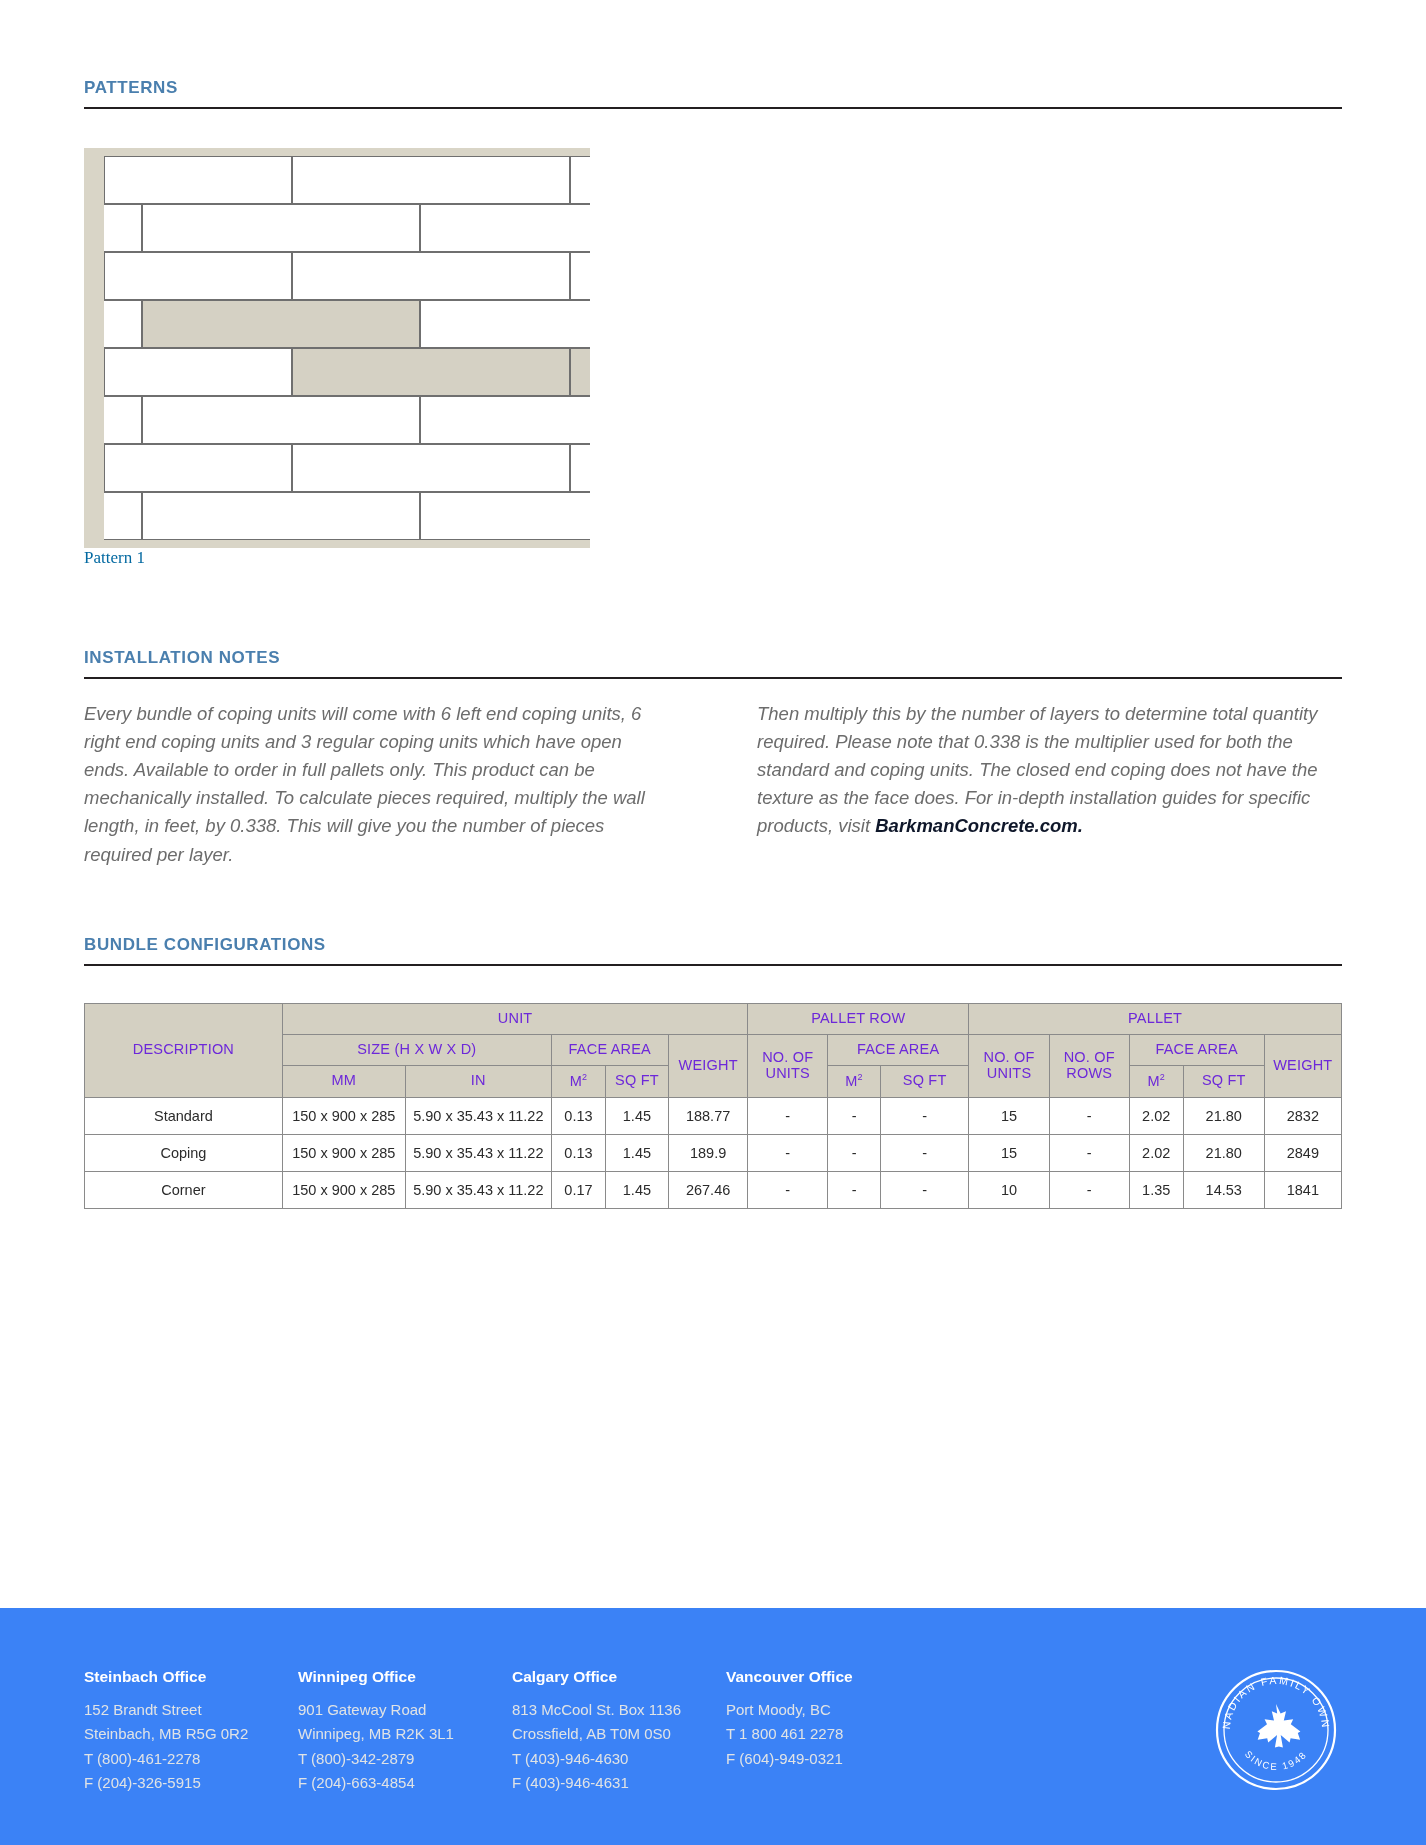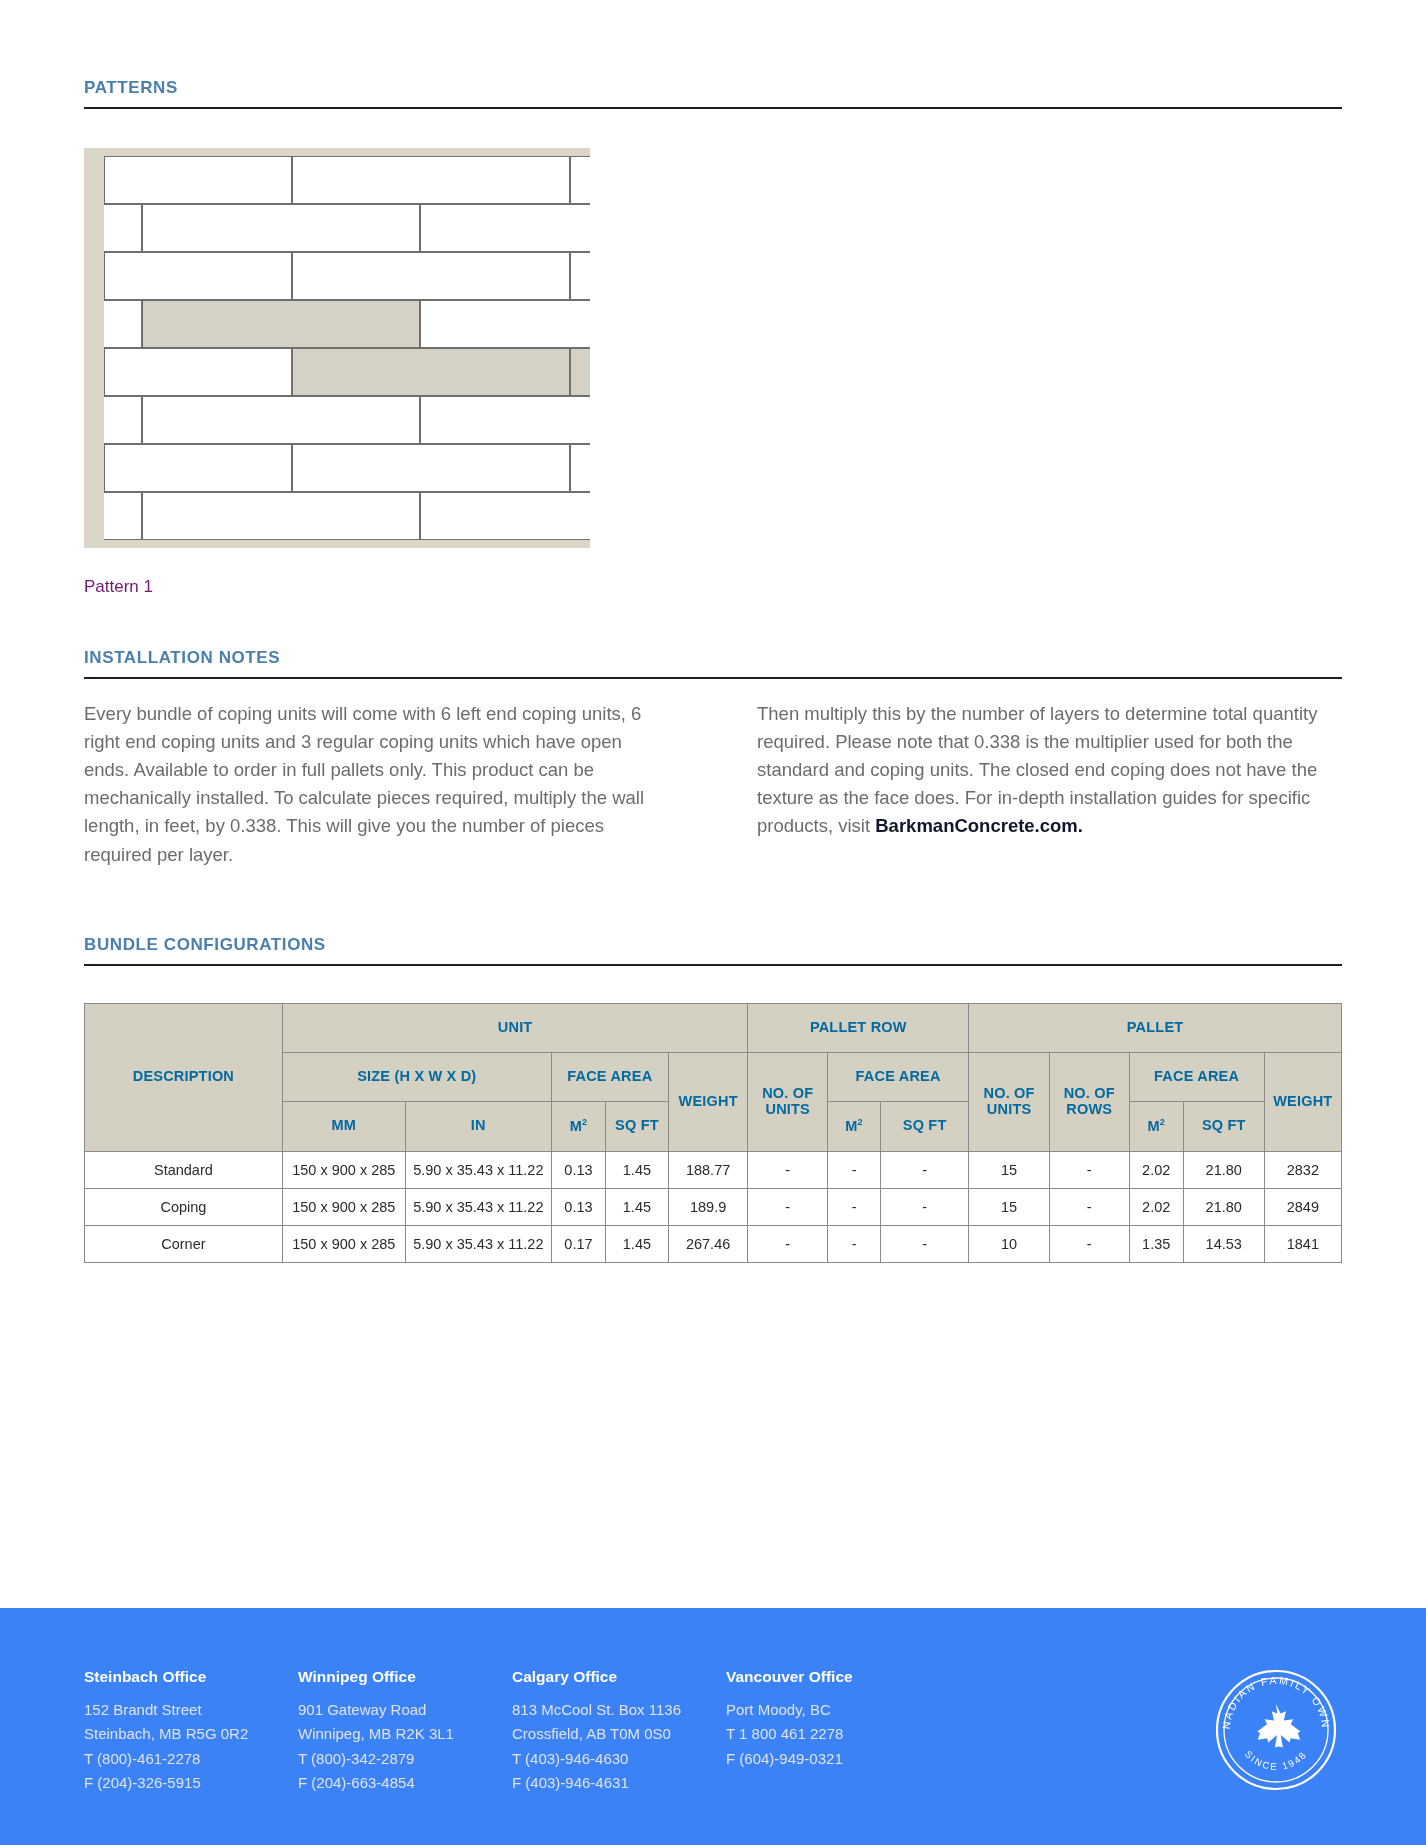--- a/index.html
+++ b/index.html
@@ -51,34 +51,35 @@
     overflow:hidden;
   }
   .brick {
     position:absolute;
     background:#ffffff;
     border:1px solid #6f6f6f;
   }
   .brick.shaded { background:#d5d1c4; }
 
   .pattern-caption {
-    margin-top:29px;
-    font-family:Liberation Sans, sans-serif;
+    margin-top:0;
+    font-family:Liberation Serif, serif;
     font-size:17px;
-    color:#701a75;
+    color:#0369a1;
   }
 
   
   .notes {
     position:absolute;
     top:700px;
     left:84px;
     width:1258px;
     display:flex;
     gap:88px;
+    font-style:italic;
   }
   .notes .col {
     width:598px;
     font-size:18.5px;
     line-height:1.52;
     color:#6c6c6c;
     font-weight:300;
   }
   .notes .col b { color:#0f172a; font-weight:bold; }
 
@@ -94,25 +95,25 @@
     width:1258px;
     table-layout:fixed;
   }
   table.cfg th, table.cfg td {
     border:1px solid #8a8a8a;
     text-align:center;
     vertical-align:middle;
   }
   table.cfg thead th {
     background:#d4d0c2;
-    color:#0369a1;
-    font-weight:bold;
+    color:#6d28d9;
+    font-weight:normal;
     font-size:14.5px;
     letter-spacing:0.2px;
-    padding:16px 2px;
+    padding:7px 2px;
     line-height:1.1;
   }
   table.cfg tbody td {
     font-family:"Liberation Sans", sans-serif;
     font-size:14.5px;
     font-weight:300;
     color:#2b2b2b;
     padding:10px 3px;
     background:#fff;
     margin-left:12px;

